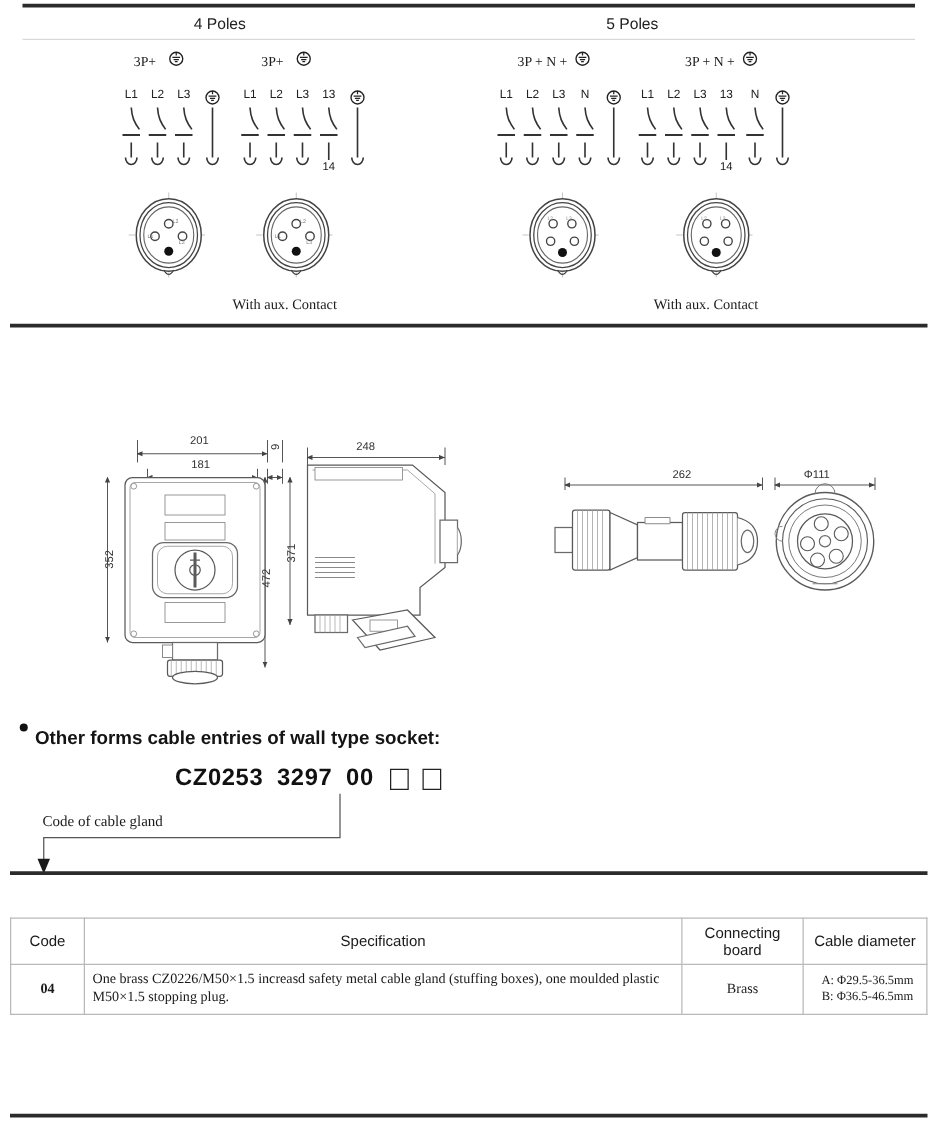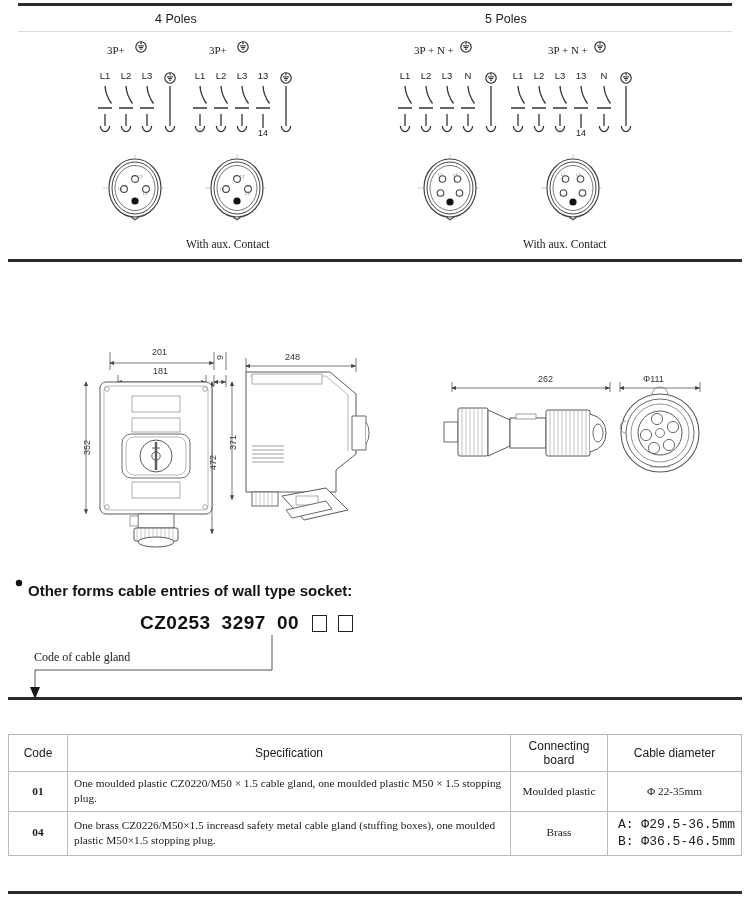--- a/index.html
+++ b/index.html
@@ -36,21 +36,21 @@
   table.spec th{font-family:"Liberation Sans",sans-serif;font-weight:400;
              font-size:12px;text-align:center;color:#1a1a1a;}
   table.spec td{font-size:11.3px;line-height:1.35;}
   td.c-code{text-align:center;font-weight:bold;font-size:11.5px;width:46px;}
   td.c-spec{text-align:left;}
   td.c-board{text-align:center;width:84px;}
   td.c-dia{text-align:center;width:86px;white-space:nowrap;}
   .tbl-top{position:absolute;left:8px;top:697px;width:734px;height:2.5px;background:#2b2b2b;}
   .tbl-bot{position:absolute;left:8px;top:891px;width:734px;height:2.5px;background:#2b2b2b;}
   sup.fr{font-size:.72em;}
-  .dia-two{display:block;text-align:right;padding-left:4px;font-size:13px;font-family:Liberation Mono, monospace;}
+  .dia-two{display:block;text-align:center;padding-left:4px;font-size:10px;}
 </style>
 </head>
 <body>
 
 <div class="abs rule-top"></div>
 <div class="abs rule-thin"></div>
 
 <div class="abs poles-h" style="left:155px;top:12px;">4 Poles</div>
 <div class="abs poles-h" style="left:485px;top:12px;">5 Poles</div>
 
@@ -410,26 +410,20 @@
   <thead>
     <tr>
       <th>Code</th>
       <th>Specification</th>
       <th>Connecting board</th>
       <th>Cable diameter</th>
     </tr>
   </thead>
   <tbody>
     <tr>
-      <td class="c-code">01</td>
-      <td class="c-spec">One moulded plastic CZ0220/M50 × 1.5 cable gland, one moulded plastic M50 × 1.5 stopping plug.</td>
-      <td class="c-board">Moulded plastic</td>
-      <td class="c-dia">Φ 22-35mm</td>
-    </tr>
-    <tr>
       <td class="c-code">04</td>
       <td class="c-spec">One brass CZ0226/M50×1.5 increasd safety metal cable gland (stuffing boxes), one moulded plastic M50×1.5 stopping plug.</td>
       <td class="c-board">Brass</td>
       <td class="c-dia">
         <span class="dia-two">A: Φ29.5-36.5mm</span>
         <span class="dia-two">B: Φ36.5-46.5mm</span>
       </td>
     </tr>
   </tbody>
 </table>

